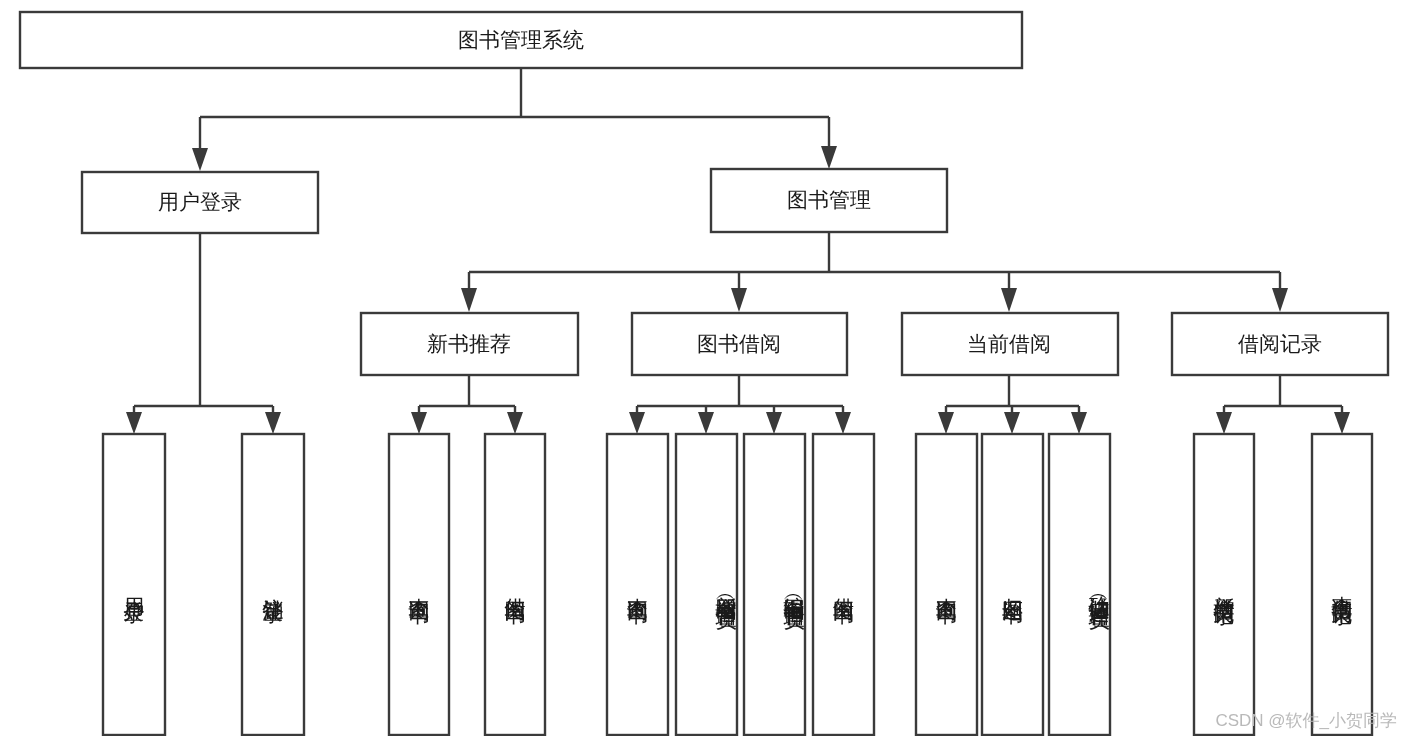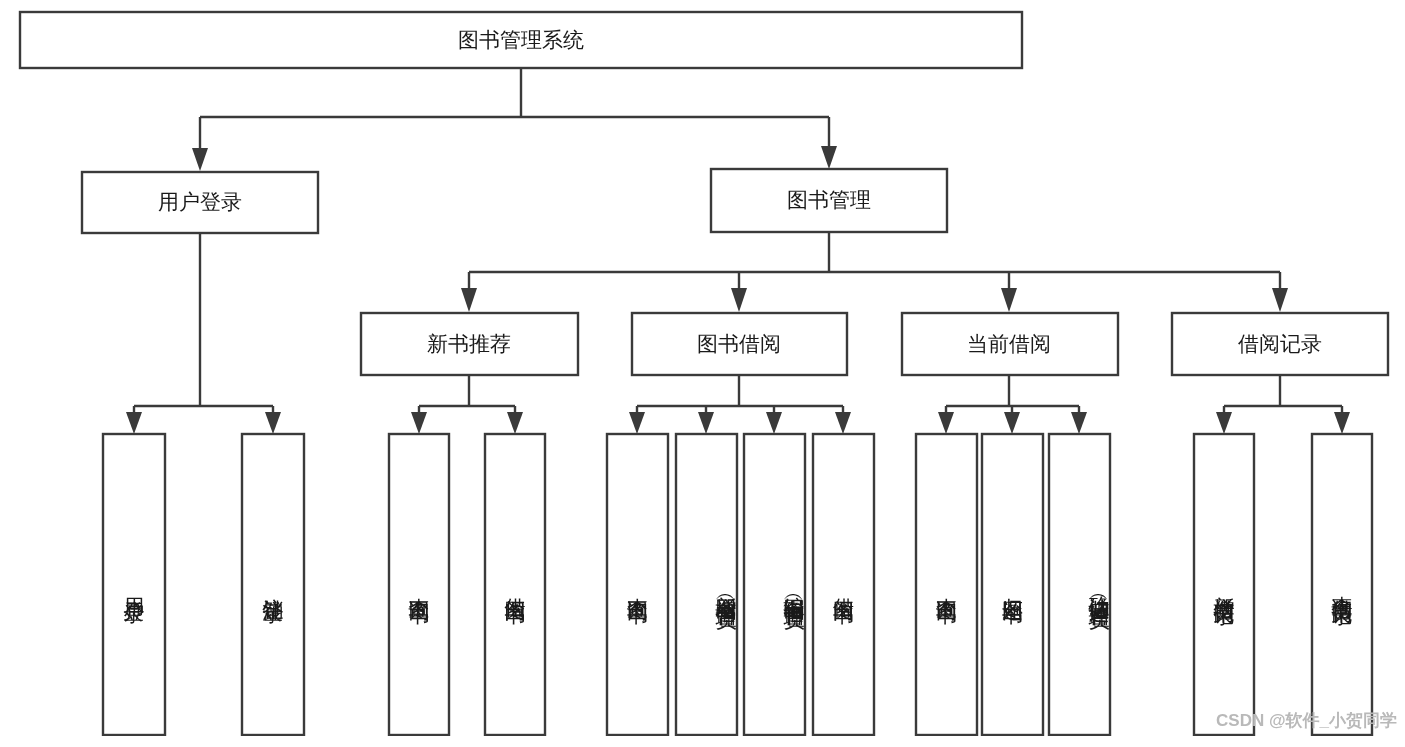--- a/index.html
+++ b/index.html
@@ -65,21 +65,20 @@
     align-items: center;
   }
   #watermark {
     position: absolute;
     right: 8px;
     bottom: 4px;
     font-family: "Liberation Sans", "DejaVu Sans", sans-serif;
     font-size: 17px;
     color: #b9b9b9;
     white-space: nowrap;
-    font-weight: bold;
   }
 </style>
 </head>
 <body>
 
 <div id="diagram-root">
 
   <svg id="tree-svg" viewBox="0 0 1405 747">
 
     <g>

